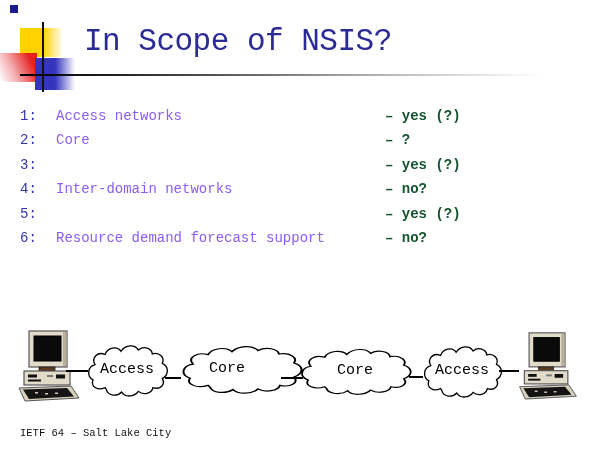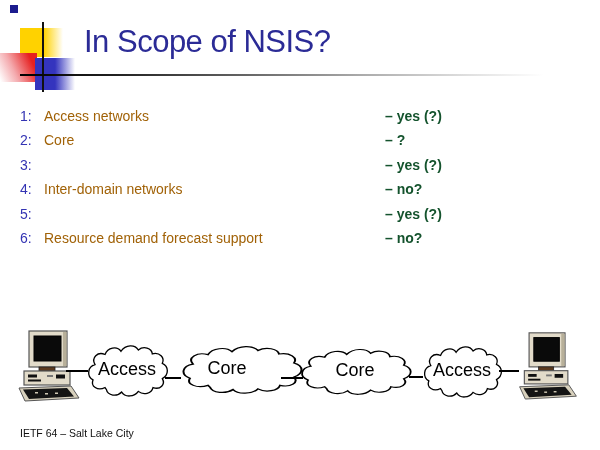--- a/index.html
+++ b/index.html
@@ -1,46 +1,46 @@
 <!DOCTYPE html>
 <html><head>
 <meta charset="utf-8">
 <style>
   html,body{margin:0;padding:0;background:#888;}
   .slide{
     position:relative;width:600px;height:450px;background:#fff;overflow:hidden;
-    font-family:Liberation Sans, sans-serif;
+    font-family:Liberation Mono, monospace;
   }
   
   .corner-sq{position:absolute;left:10px;top:5px;width:8px;height:8px;background:#1c1c8e;}
   .sq-yellow{position:absolute;left:20px;top:28px;width:43px;height:29px;z-index:1;
     background:linear-gradient(to right,#ffd200 0%,#ffd200 55%,#ffffff 100%);}
   .sq-red{position:absolute;left:0px;top:53px;width:37px;height:29px;z-index:2;
     background:linear-gradient(245deg,#e62020 18%,#f4a9ad 62%,#ffffff 98%);}
   .sq-blue{position:absolute;left:35px;top:58px;width:40px;height:32px;z-index:3;
     background:linear-gradient(to right,#3434be 0%,#3434be 50%,#ffffff 100%);}
   .v-line{position:absolute;left:42px;top:22px;width:2px;height:70px;background:#111;z-index:4;}
   .h-line{position:absolute;left:20px;top:74px;width:540px;height:2px;z-index:4;
     background:linear-gradient(to right,#000 0%,#222 18%,#666 42%,#aaa 63%,#ddd 82%,#fff 97%);}
   .title{
     position:absolute;left:84px;top:24px;width:500px;
     font-size:31px;font-weight:500;letter-spacing:-0.5px;color:#2b2b96;z-index:5;
   }
   
   .row{position:absolute;left:0;width:600px;height:20px;font-size:14px;line-height:18px;}
   .row .num{position:absolute;left:20px;color:#3333b3;}
-  .row .label{position:absolute;left:44px;color:#a16207;}
+  .row .label{position:absolute;left:56px;color:#8b5cf6;}
   .row .answer{position:absolute;left:385px;color:#14532d;font-weight:bold;}
   .r0{top:107px}.r1{top:131px}.r2{top:156px}.r3{top:180px}.r4{top:205px}.r5{top:229px}
   
   .cloud{position:absolute;}
   .cloud svg{position:absolute;left:0;top:0;width:100%;height:100%;}
   .cloud .cl-label{
     position:absolute;inset:0;display:flex;align-items:center;justify-content:center;
-    font-size:18px;color:#000;padding-bottom:4px;
+    font-size:15px;color:#000;padding-bottom:4px;
   }
   .cloud.core1 .cl-label{padding-right:28px;}
   .net-line{position:absolute;height:1.5px;background:#000;}
   .computer{position:absolute;}
   
   .footer{position:absolute;left:20px;top:427px;font-size:10.5px;color:#111;}
 </style>
 </head>
 <body>
 

